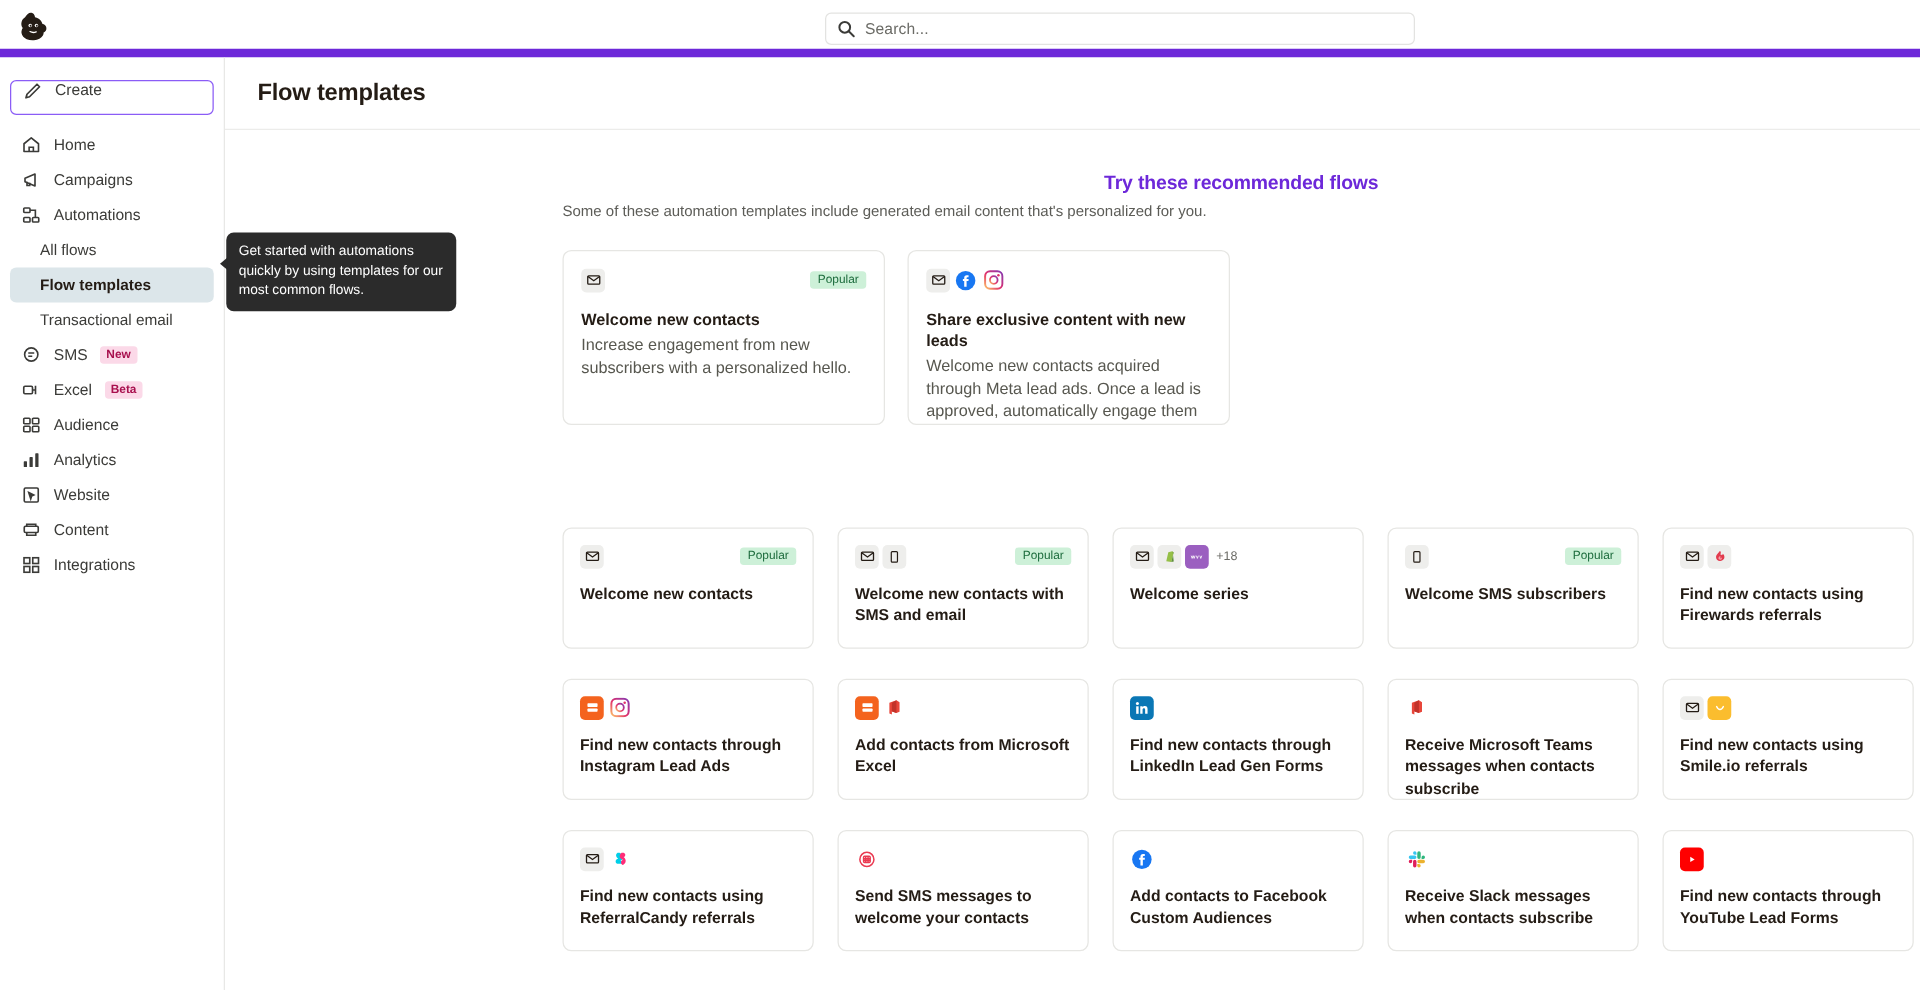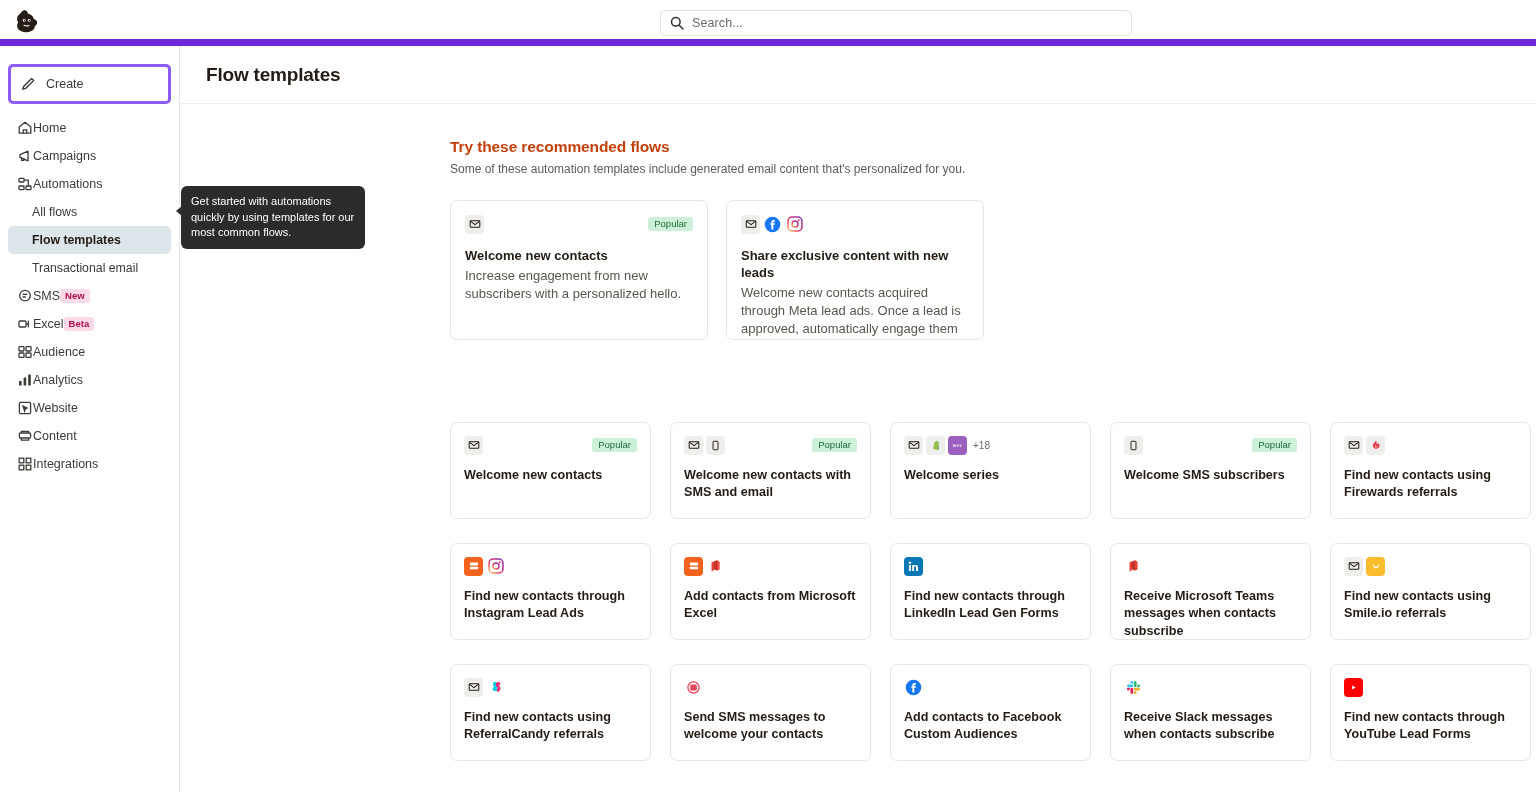--- a/index.html
+++ b/index.html
@@ -46,36 +46,36 @@
   
   .sidebar {
     position: absolute; top: 46px; left: 0;
     width: 180px; height: 746px;
     background: #fff;
     border-right: 1px solid #e8e8e6;
     padding-top: 18px;
   }
   .create-btn {
     margin: 0 8px 10px 8px;
-    height: 40px;
-    border: 3px solid #8b5cf6;
+    height: 28px;
+    border: 1px solid #8b5cf6;
     border-radius: 5px;
-    display: flex; align-items: center;
+    display: flex; align-items: flex-start;
     padding-left: 9px; gap: 10px;
     background: #fff;
     cursor: pointer;
   }
   .create-btn .lbl { font-size: 12.5px; color: #3b3b38; }
 
   .nav-item {
     height: 28px;
     margin: 0 8px;
     border-radius: 5px;
     display: flex; align-items: center;
-    padding-left: 9px; 
+    padding-left: 9px; gap: 10px;
     cursor: pointer;
   }
   .nav-item .lbl { font-size: 12.5px; color: #3b3b38; white-space: nowrap; }
   .nav-item.sub { padding-left: 24px; }
   .nav-item.sub .lbl { font-size: 12.3px; }
   .nav-item.active { background: #dce6ea; }
   .nav-item.active .lbl { font-weight: bold; color: #241c15; }
 
   .badge-pill {
     font-size: 9.5px; font-weight: bold;
@@ -115,22 +115,23 @@
     border-bottom: 1px solid #ececea;
     display: flex; align-items: center;
     padding-left: 26px;
   }
   .page-title { font-size: 19px; font-weight: bold; color: #241c15; letter-spacing: -.2px; }
 
   .content { padding: 0; }
   .section { padding-left: 270px; }
 
   .sec-title {
-    font-size: 15.5px; font-weight: bold; color: #c2410c;
+    font-size: 15.5px; font-weight: bold; color: #6d28d9;
     letter-spacing: -.1px;
+    text-align: center;
   }
   .sec-sub { font-size: 12px; color: #5c5c57; margin-top: 6px; }
 
   
   .rec-row { display: flex; gap: 18px; margin-top: 24px; }
   .rec-card {
     width: 258px; height: 140px;
     border: 1px solid #e6e6e3;
     border-radius: 7px;
     background: #fff;

